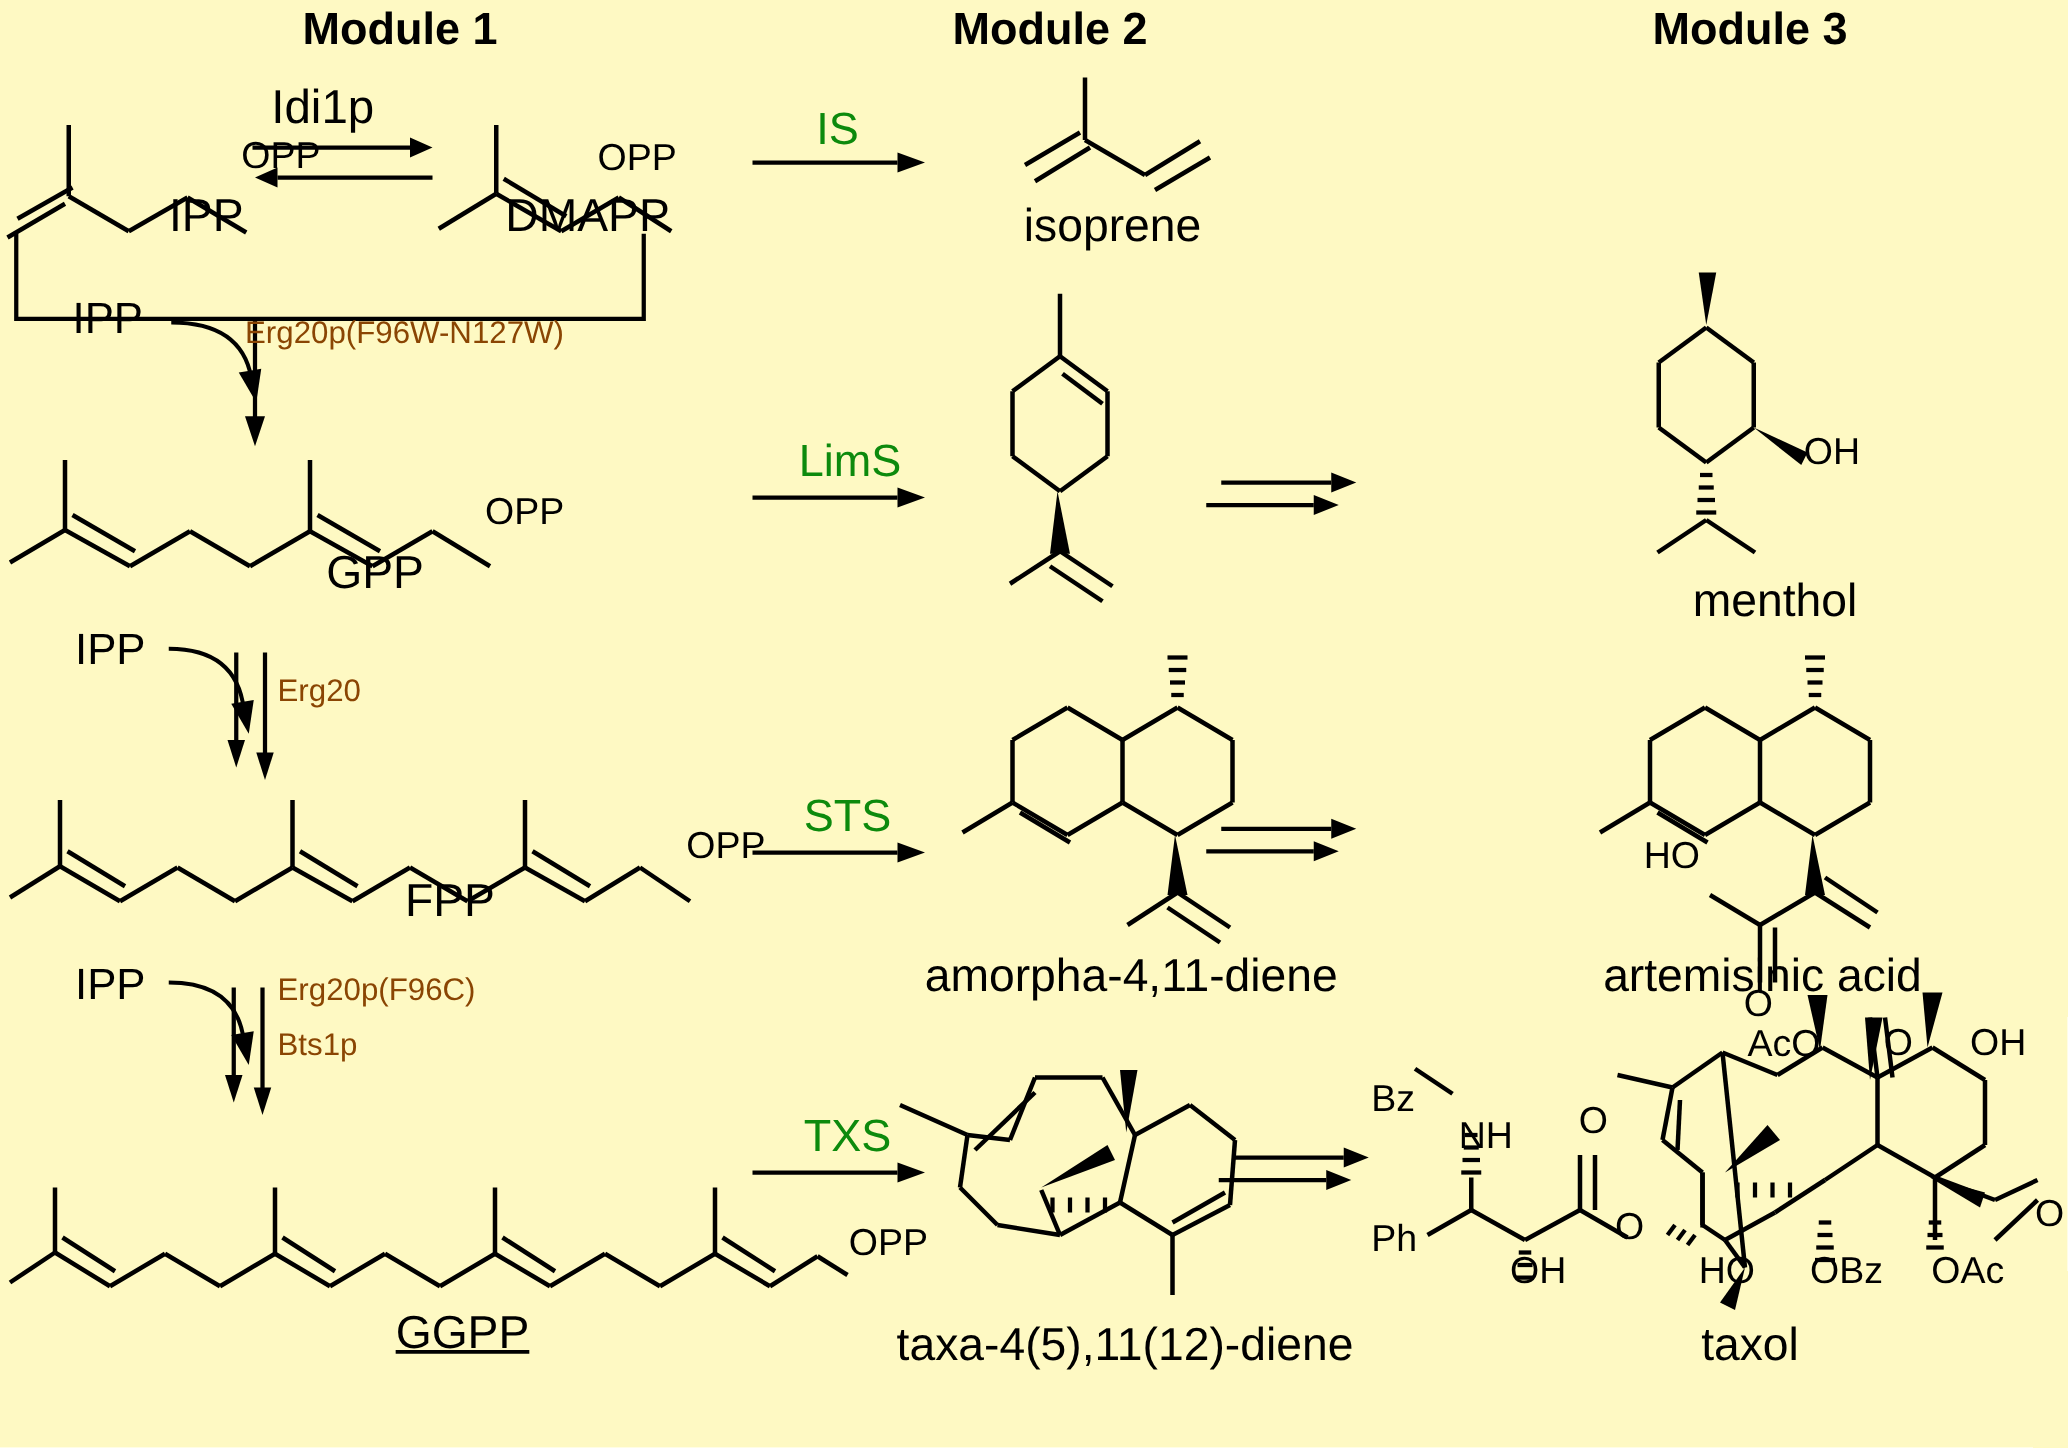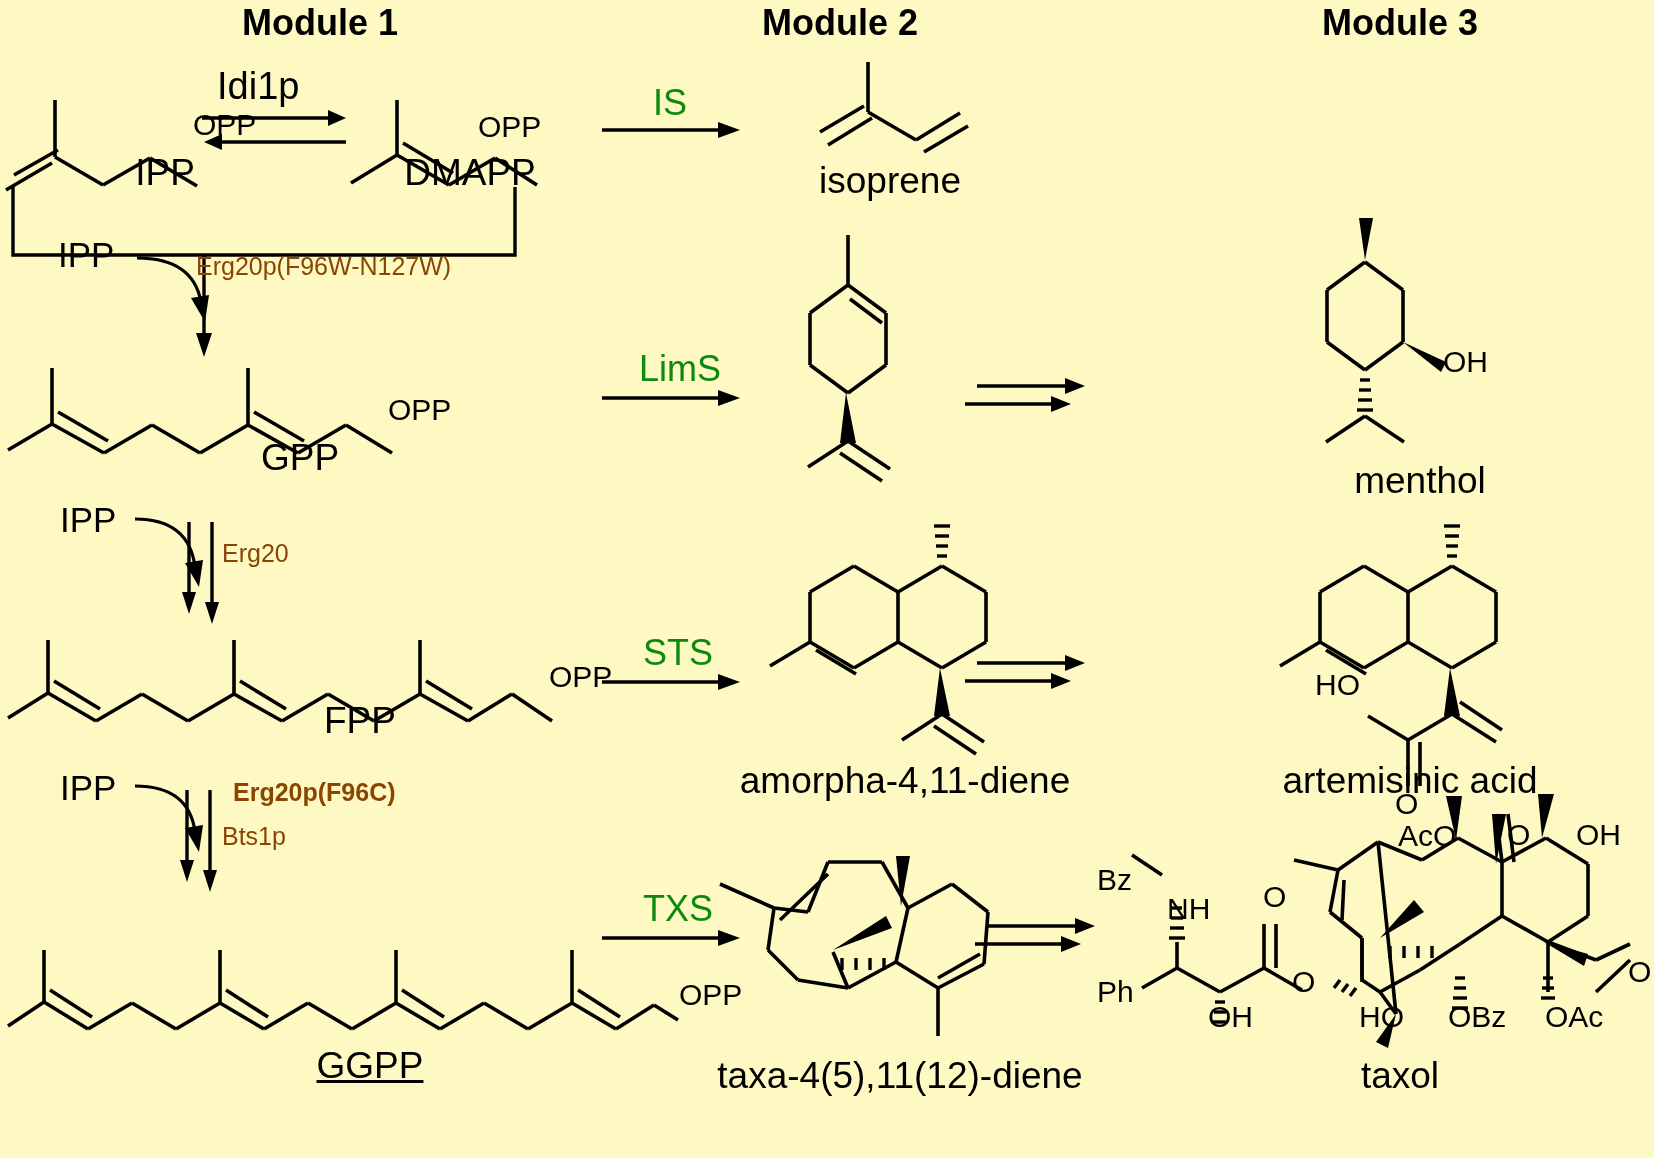--- a/index.html
+++ b/index.html
@@ -176,21 +176,21 @@
   <svg class="abs" style="left:133px; top:772px;" width="100" height="100">
     <path class="bond-thin" d="M2,14 Q56,14 62,60"></path>
     <path d="M52,56 L66,80 L70,53 Z" fill="#000"></path>
   </svg>
   <svg class="abs" style="left:180px; top:790px;" width="50" height="105">
     <path class="arrowline" d="M7,0 L7,78"></path>
     <path d="M0,70 L7,92 L14,70 Z" fill="#000"></path>
     <path class="arrowline" d="M30,0 L30,88"></path>
     <path d="M23,80 L30,102 L37,80 Z" fill="#000"></path>
   </svg>
-  <div class="abs enzyme-brown" style="left:233px; top:778px;font-weight:bold;">Erg20p(F96C)</div>
+  <div class="abs enzyme-brown" style="left:222px; top:778px;">Erg20p(F96C)</div>
   <div class="abs enzyme-brown" style="left:222px; top:822px;">Bts1p</div>
 
   <svg class="abs" style="left:0px; top:920px;" width="680" height="120">
     <g>
       <path class="bond" d="M8,106 L44,82"></path>
       <path class="bond" d="M44,82 L44,30"></path>
       <path class="bond" d="M44,82 L88,109"></path>
       <path class="bond" d="M50,70 L92,97"></path>
       <path class="bond" d="M88,109 L132,83"></path>
       <path class="bond" d="M132,83 L176,109"></path>

